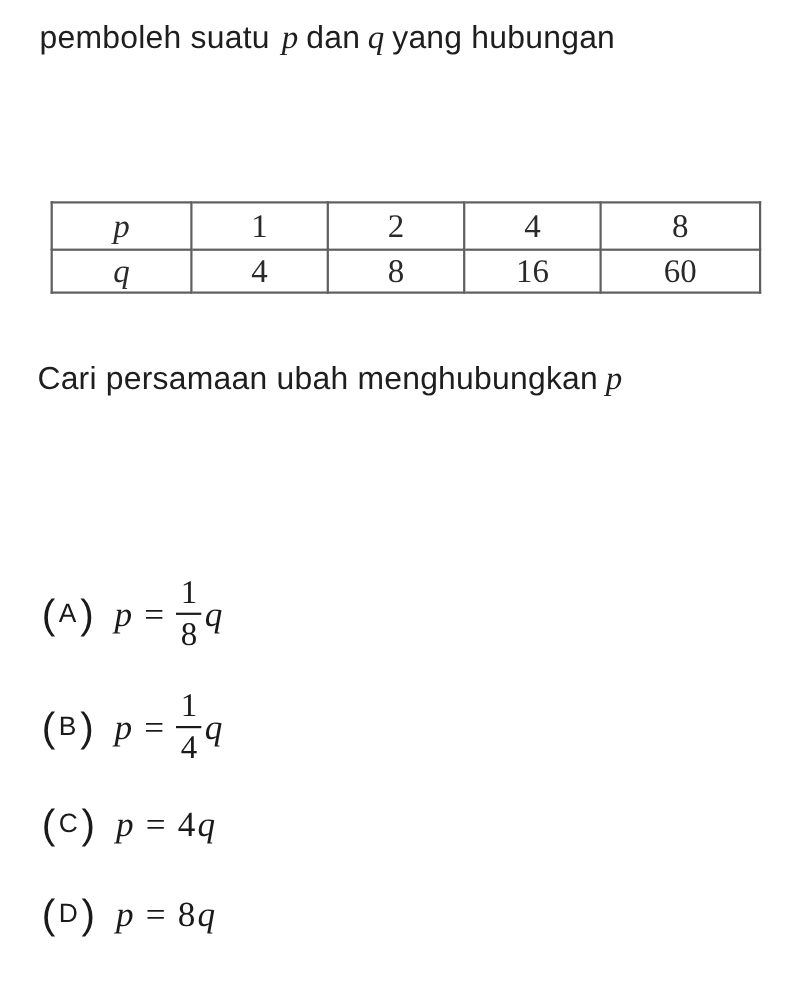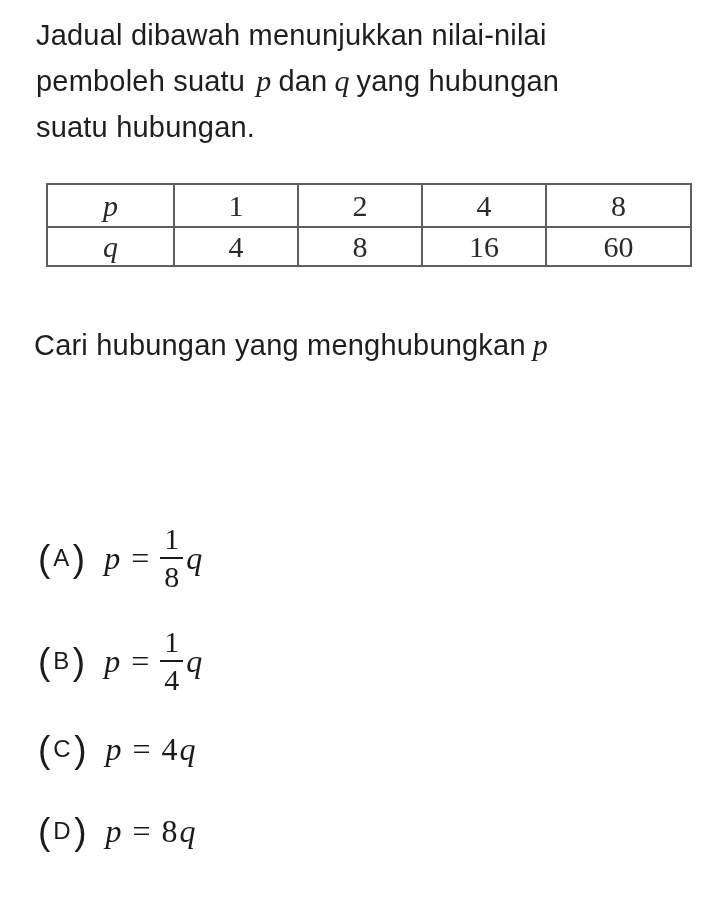--- a/index.html
+++ b/index.html
@@ -74,27 +74,21 @@
   .frac .num{padding:0 4px 1px;border-bottom:2px solid #1a1a1a;}
   .frac .den{padding-top:1px;}
 </style>
 </head>
 <body>
 
 <div class="page">
 
   <div class="intro">
     <div class="tline">
-      <span class="seg">Jadual dibawah menunjukkan nilai-nilai</span>
-    </div>
-    <div class="tline">
       <span class="seg">pemboleh suatu</span><span class="mvar-inline wide-l">p</span><span class="seg">dan</span><span class="mvar-inline">q</span><span class="seg">yang hubungan</span>
-    </div>
-    <div class="tline">
-      <span class="seg">suatu hubungan.</span>
     </div>
   </div>
 
   <table class="qtable">
     <colgroup>
       <col style="width:127px">
         <col style="width:124px">
         <col style="width:124px">
         <col style="width:124px">
         <col style="width:145px">
@@ -112,21 +106,21 @@
       <td>4</td>
       <td>8</td>
       <td>16</td>
       <td>60</td>
     </tr>
   </tbody>
     </table>
 
   <div class="prompt">
     <div class="tline">
-      <span class="seg">Cari hubungan yang menghubungkan</span><span class="mvar-inline tight-r">p</span>
+      <span class="seg">Cari persamaan ubah menghubungkan</span><span class="mvar-inline tight-r">p</span>
     </div>
   </div>
 
   <div class="option option-a">
     <span class="olabel">
         <span class="paren">(</span>
         <span class="letter">A</span>
         <span class="paren">)</span>
       </span>
     <span class="math">

